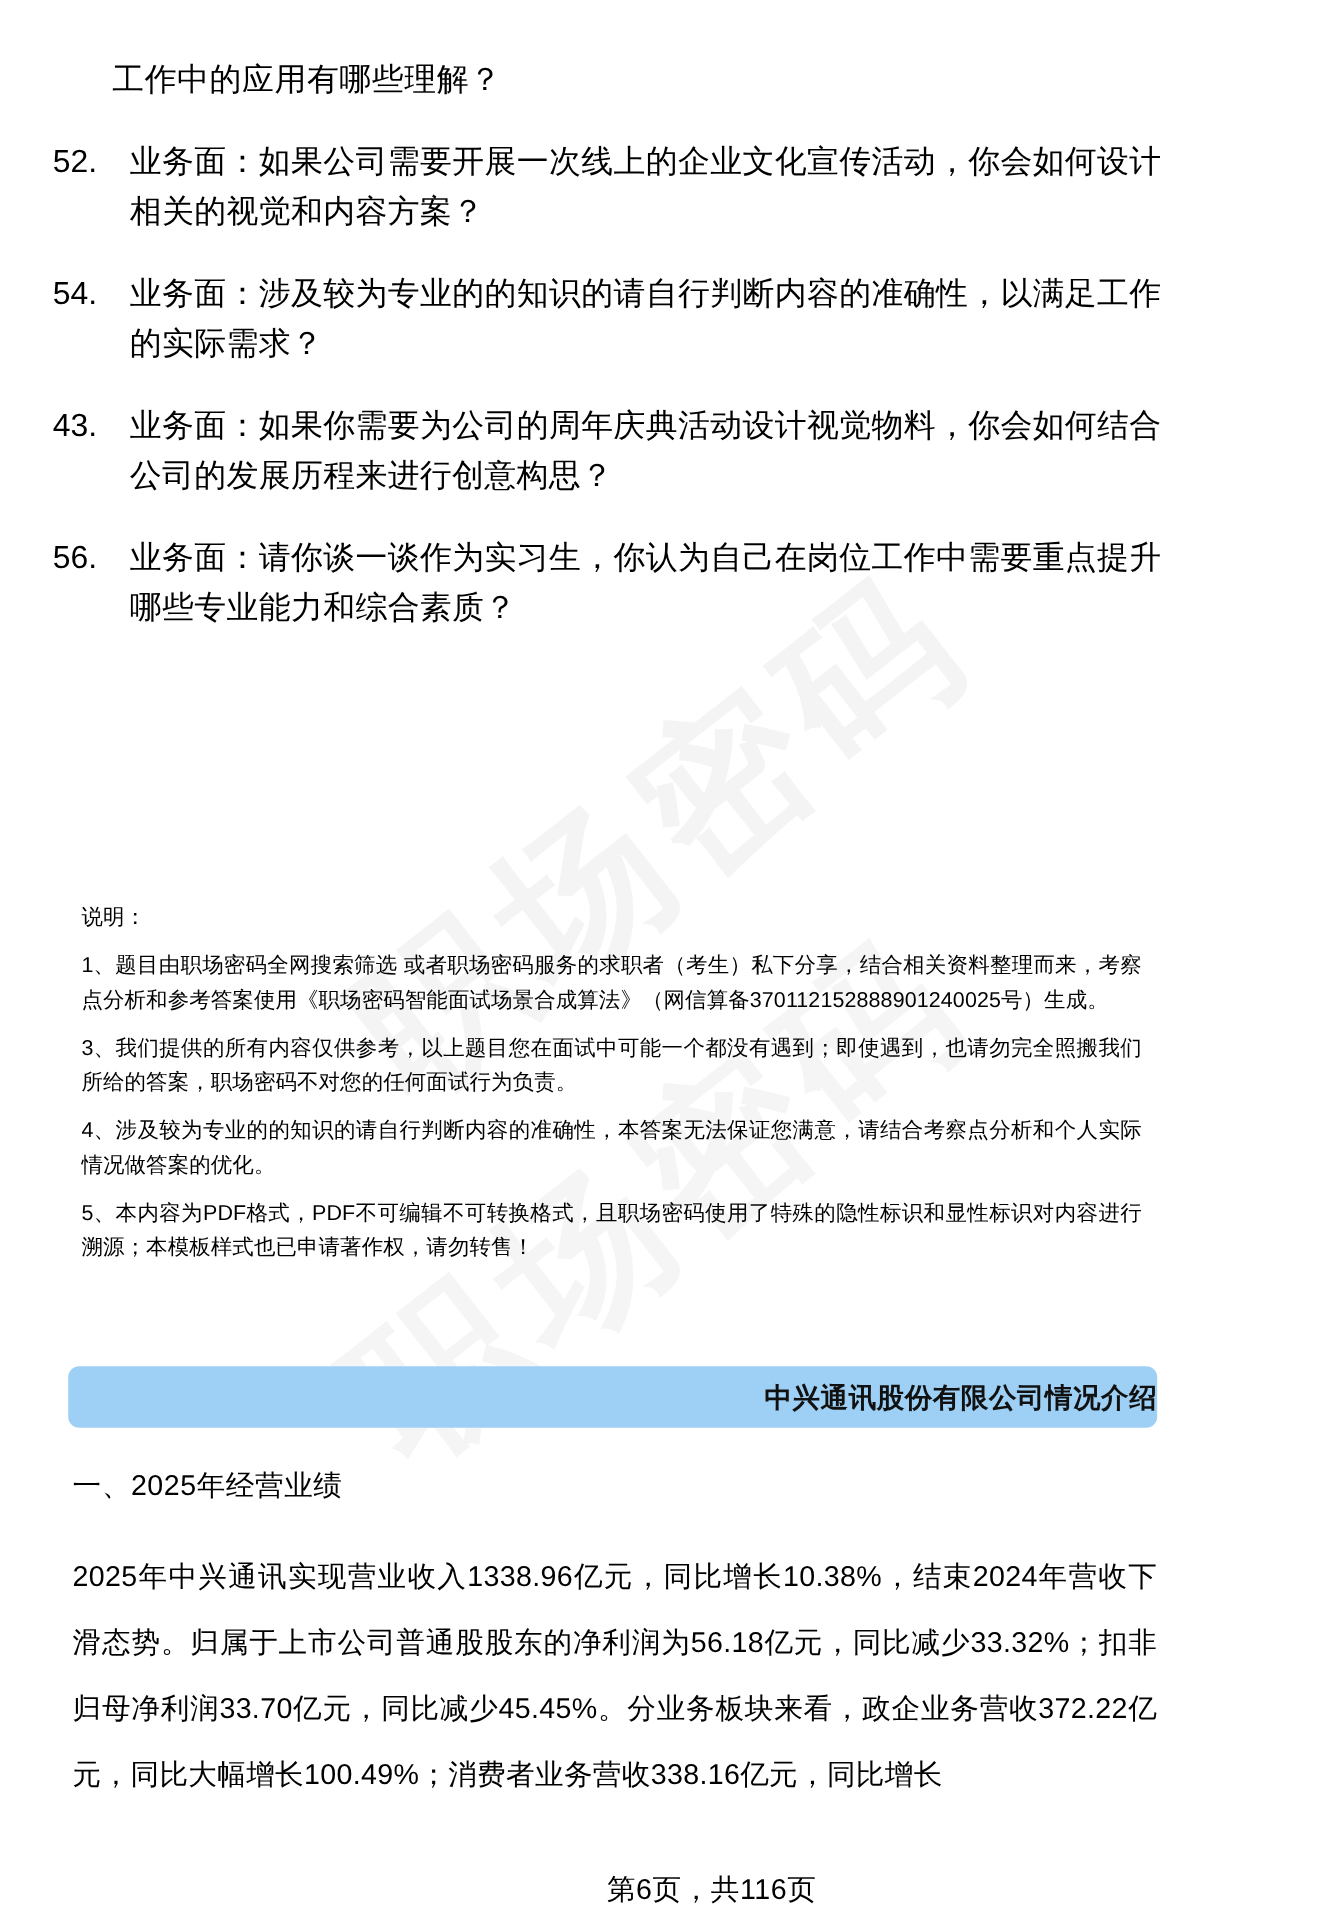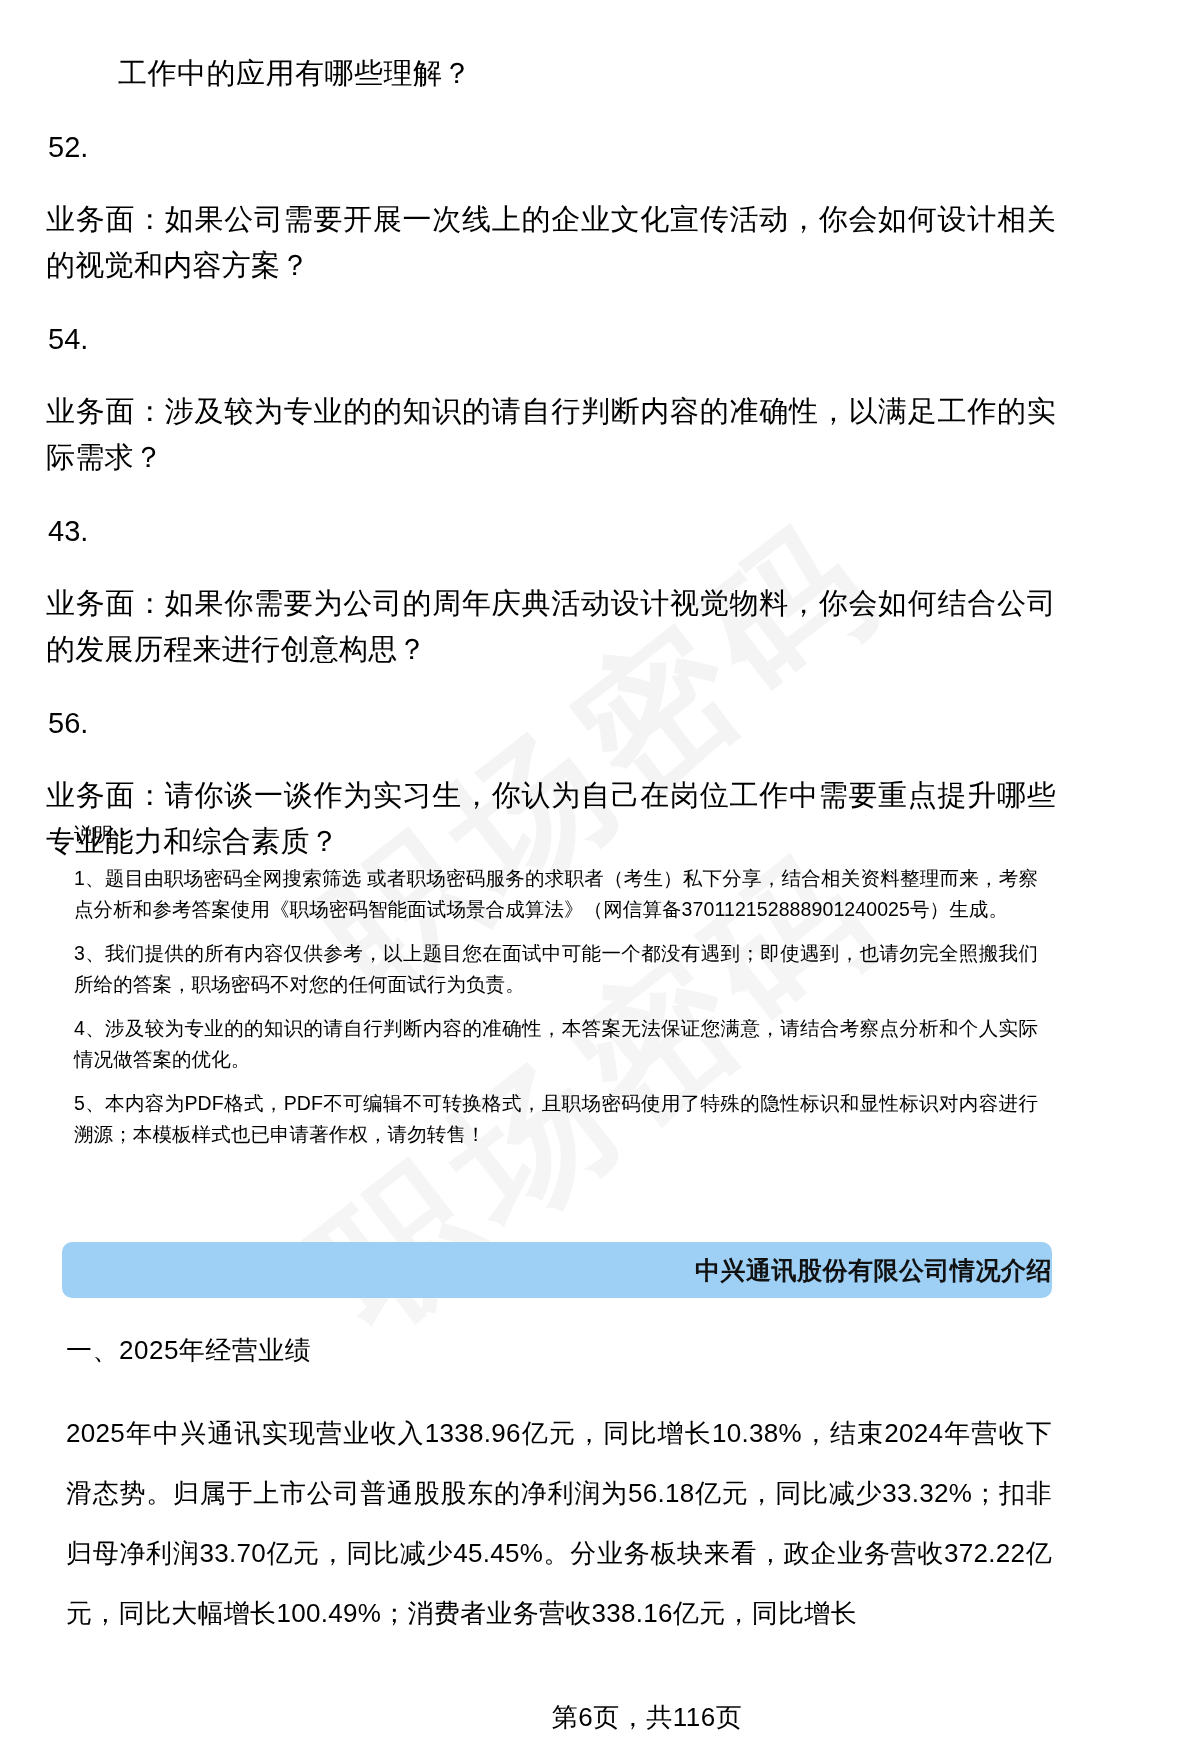--- a/index.html
+++ b/index.html
@@ -39,37 +39,36 @@
     pointer-events:none;
     z-index:0;
     font-family:"DejaVu Sans",sans-serif;
   }
 
   .content{position:relative;z-index:2;}
 
   
   .cont-line{
     position:absolute;
-    left:118px;top:50px;
+    left:102px;top:50px;
     font-size:29px;
     line-height:46px;
     letter-spacing:0.5px;
   }
 
   
   .qlist{
     position:absolute;
     left:46px;top:124px;
     width:1010px;
   }
   .qitem{
     display:flex;
     align-items:flex-start;
     margin-bottom:28px;
-    flex-direction:column;
   }
   .qnum{
     width:72px;
     flex:0 0 72px;
     font-size:29px;
     line-height:46px;
     text-align:left;
     padding-left:2px;
     box-sizing:border-box;
   }

